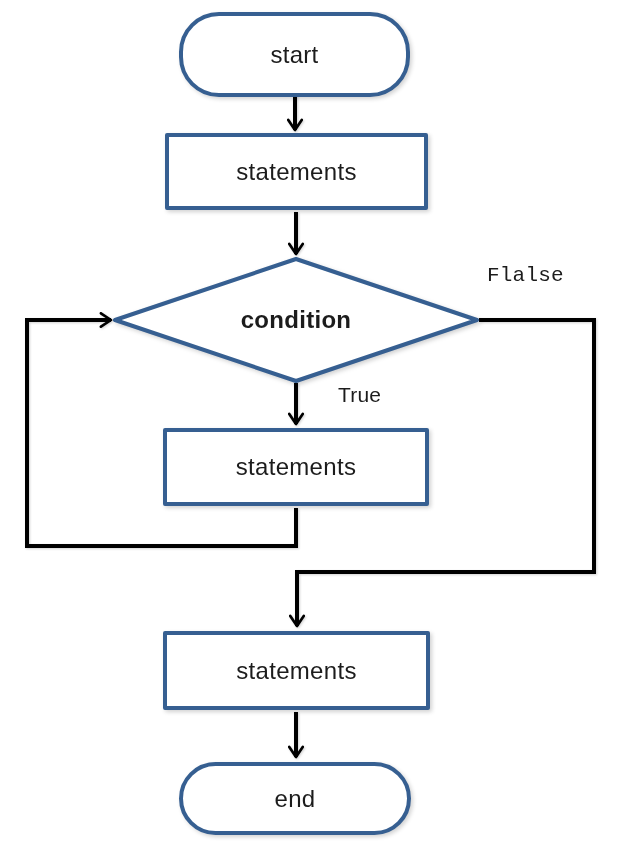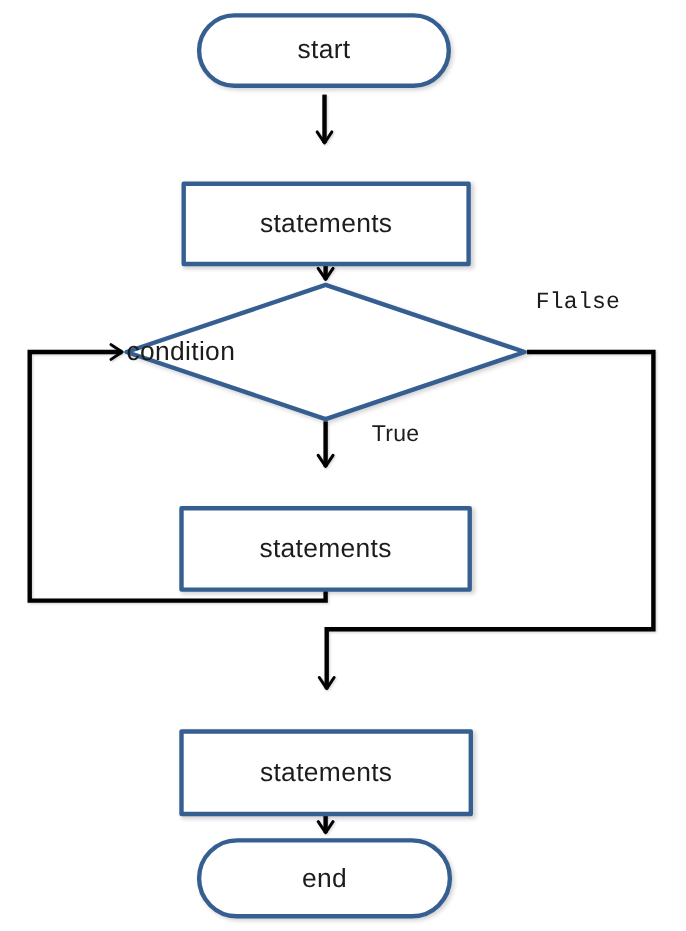--- a/index.html
+++ b/index.html
@@ -43,35 +43,36 @@
     box-sizing:border-box;
     background:#ffffff;
     border:4px solid var(--shape-border);
     display:flex;align-items:center;justify-content:center;
     font-size:24px;
     letter-spacing:.3px;
     z-index:2;
     box-shadow:2px 2px 4px rgba(0,0,0,.18);
   }
   .terminator{border-radius:40px;}
-  .process{border-radius:2px;margin-top:32px;}
+  .process{border-radius:2px;}
   .decision-label{
     position:absolute;
-    display:flex;align-items:center;
+    display:flex;align-items:center;justify-content:center;
     font-size:24px;
     letter-spacing:.3px;
     z-index:2;
+    font-weight:bold;
   }
   .edge-label{
     position:absolute;
     font-size:21px;
     letter-spacing:.2px;
     z-index:2;
   }
-  #lbl-start{left:179px;top:12px;width:231px;height:68px;}
+  #lbl-start{left:179px;top:12px;width:231px;height:85px;}
   #box-st1{left:165px;top:133px;width:263px;height:77px;}
   #cond-label{left:115px;top:259px;width:362px;height:122px;}
   #box-st2{left:163px;top:428px;width:266px;height:78px;}
   #box-st3{left:163px;top:631px;width:267px;height:79px;}
   #lbl-end{left:179px;top:762px;width:232px;height:73px;}
   #edge-false{left:487px;top:264px;font-family:Liberation Mono, monospace;}
   #edge-true{left:338px;top:383px;}
 </style>
 </head>
 <body>

